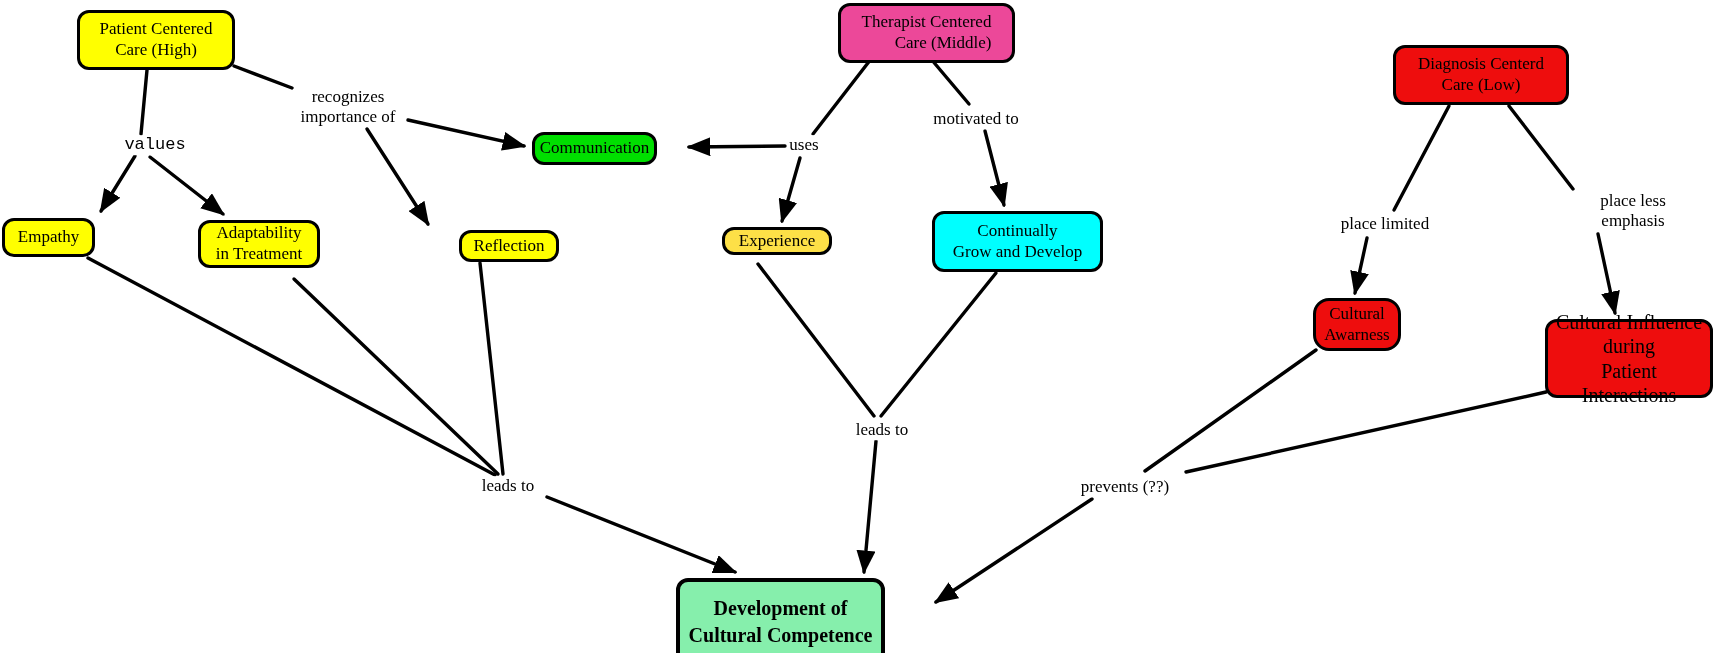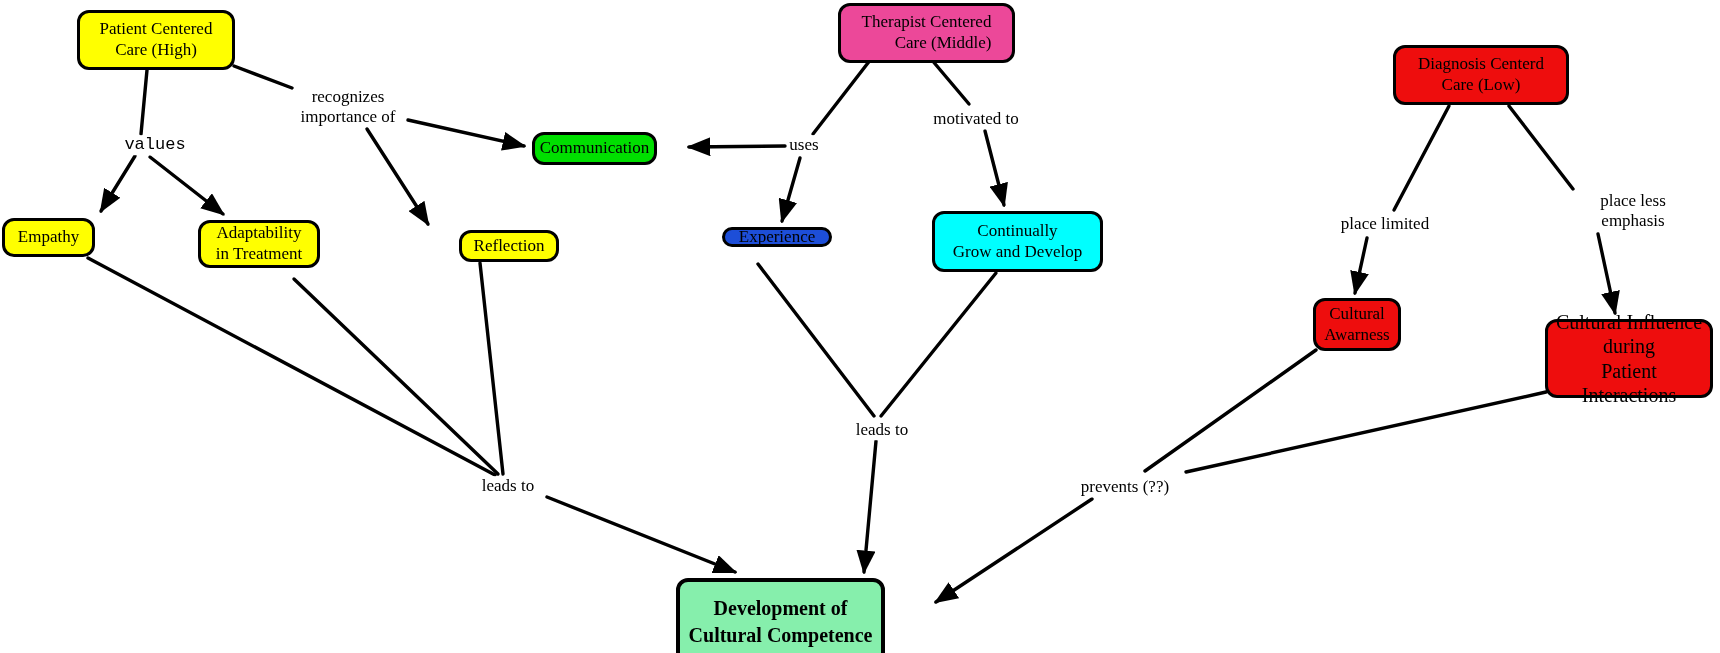--- a/index.html
+++ b/index.html
@@ -92,26 +92,26 @@
 
   <div class="node" style="left: 532px; top: 132px; width: 125px; height: 33px; background-color: rgb(0, 223, 0);">Communication</div>
 
   <div class="node" style="left: 2px; top: 218px; width: 93px; height: 39px; background-color: rgb(255, 255, 0);">Empathy</div>
 
   <div class="node" style="left: 198px; top: 220px; width: 122px; height: 48px; background-color: rgb(255, 255, 0);">Adaptability
 in Treatment</div>
 
   <div class="node" style="left: 427px; top: 230px; width: 100px; height: 32px; background-color: rgb(255, 255, 0); margin-left: 32px;">Reflection</div>
 
-  <div class="node" style="left: 722px; top: 227px; width: 110px; height: 20px; background-color: #1d4ed8;">Experience</div>
+  <div class="node" style="left: 722px; top: 227px; width: 110px; height: 28px; background-color: #fde047;">Experience</div>
 
   <div class="node" style="left: 932px; top: 211px; width: 171px; height: 61px; background-color: rgb(0, 255, 255);">Continually
 Grow and Develop</div>
 
-  <div class="node" style="left: 1313px; top: 298px; width: 88px; height: 53px; background-color: rgb(238, 13, 13);">Cultural
+  <div class="node" style="left: 1313px; top: 298px; width: 88px; height: 53px; background-color: rgb(238, 13, 13); border-radius: 16px;">Cultural
 Awarness</div>
 
   <div class="node" style="left: 1545px; top: 319px; width: 168px; height: 79px; font-size: 20px; background-color: rgb(238, 13, 13);">Cultural Influence
 during
 Patient Interactions</div>
 
   <div class="node big" style="left: 676px; top: 578px; width: 209px; height: 88px; background-color: #86efac;">Development of
 Cultural Competence</div>
 
   <div class="edge-label" style="left:155px;top:145px;font-family:Liberation Mono, monospace;">values</div>

